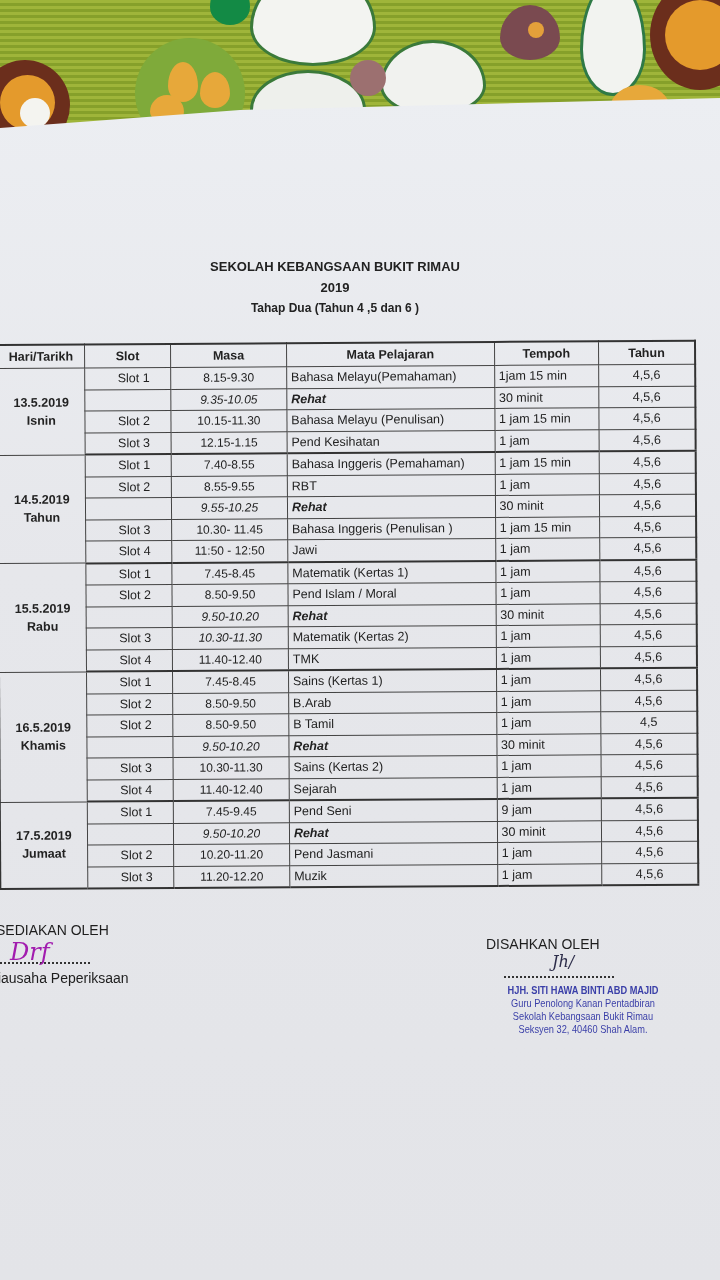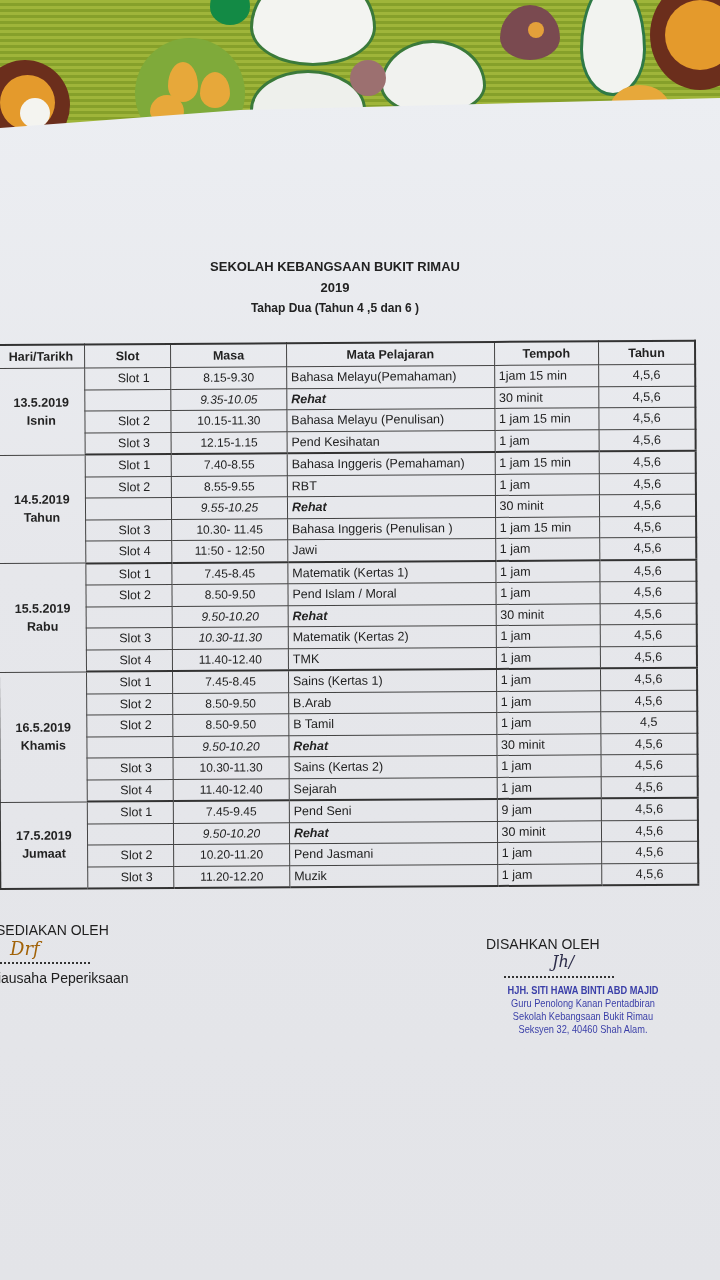--- a/index.html
+++ b/index.html
@@ -47,21 +47,21 @@
     td.subj.rehat { font-weight: bold; font-style: italic; }
     td.tempoh { width: 96px; }
     td.tahun { text-align: center; width: 88px; }
     tr.group-end td { border-bottom: 2px solid #333; }
     
     .prepared {
       position: absolute; left: 0; top: 922px; color: #1e1e1e; font-size: 14px;
     }
     .prepared .label { margin-left: -4px; }
     .prepared .sig-line { margin-top: 4px; height: 20px; width: 90px; border-bottom: 2px dotted #333; position: relative; }
-    .prepared .sig { position: absolute; left: 10px; top: -4px; font-family: "DejaVu Serif", serif; font-style: italic; font-size: 18px; color: #a16207; }
+    .prepared .sig { position: absolute; left: 10px; top: -4px; font-family: "DejaVu Serif", serif; font-style: italic; font-size: 24px; color: #a21caf; }
     .prepared .role { margin-top: 6px; margin-left: -6px; }
     .approved {
       position: absolute; left: 468px; top: 936px; width: 230px; text-align: center;
     }
     .approved .label { color: #1e1e1e; font-size: 14px; text-align: left; margin-left: 18px; }
     .approved .sig-line { margin: 6px 0 6px 36px; width: 110px; height: 18px; border-bottom: 2px dotted #333; position: relative; }
     .approved .sig { position: absolute; left: 48px; top: -6px; font-family: "DejaVu Serif", serif; font-style: italic; font-size: 16px; color: #2d2d4a; }
     .stamp { color: #3a3fa8; font-size: 10.5px; line-height: 13px; transform: scaleX(0.88); }
     .stamp .name { font-weight: bold; font-size: 10.5px; }
   </style>

